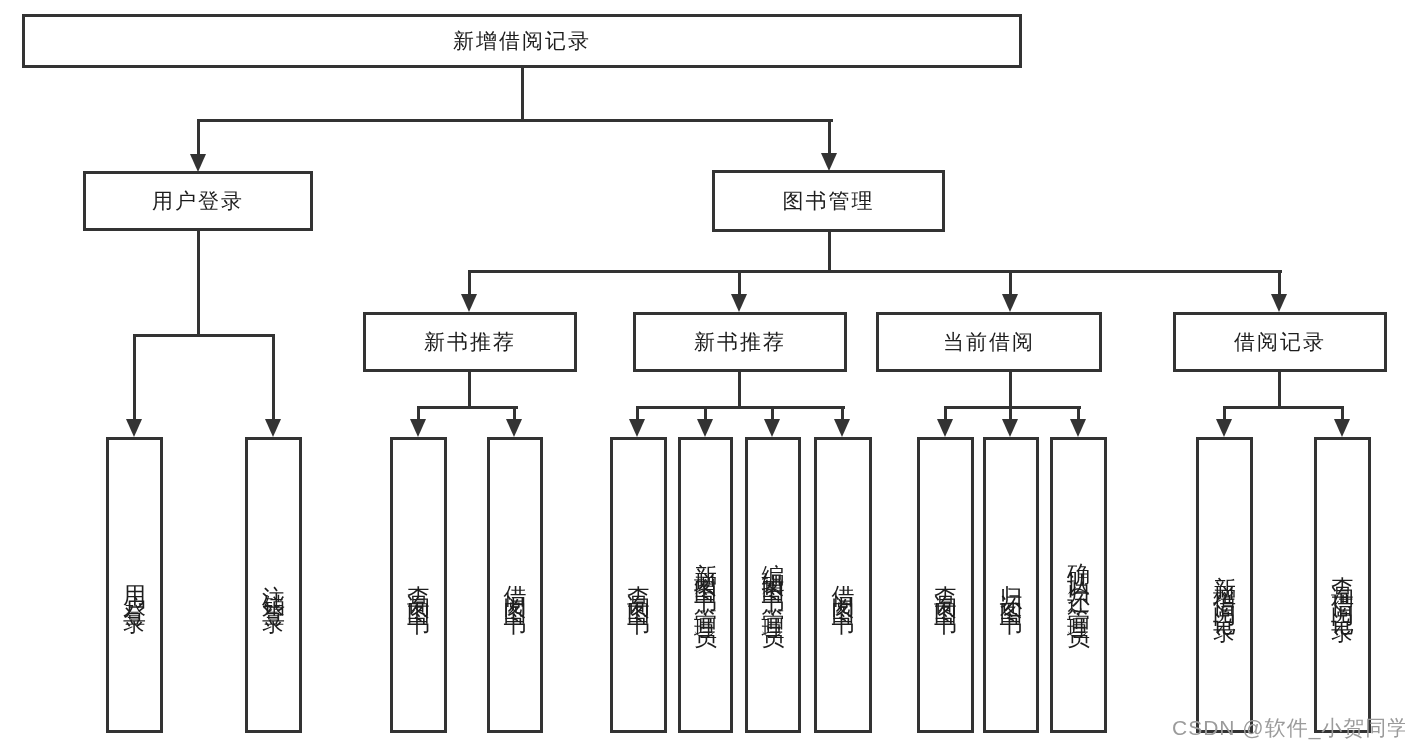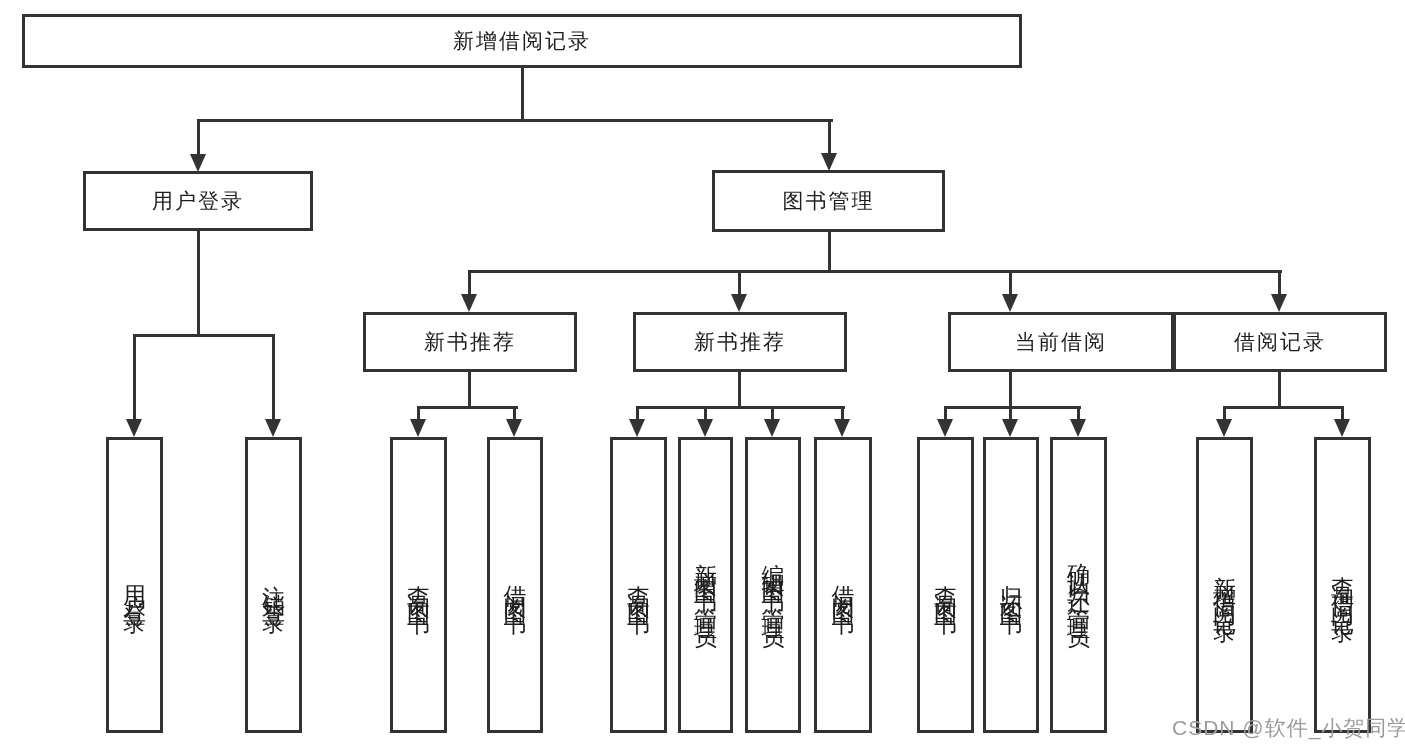--- a/index.html
+++ b/index.html
@@ -52,21 +52,21 @@
   </div>
 
   <div class="box" style="left:363px;top:312px;width:214px;height:60px">
     <span>新书推荐</span>
   </div>
 
   <div class="box" style="left:633px;top:312px;width:214px;height:60px">
     <span>新书推荐</span>
   </div>
 
-  <div class="box" style="left:948px;top:312px;width:226px;height:60px">
+  <div class="box" style="left:876px;top:312px;width:226px;height:60px">
     <span>当前借阅</span>
   </div>
 
   <div class="box" style="left:1173px;top:312px;width:214px;height:60px">
     <span>借阅记录</span>
   </div>
 
   <div class="box leaf" style="left:106px;top:437px;width:57px;height:296px">
     <span>用户登录</span>
   </div>

